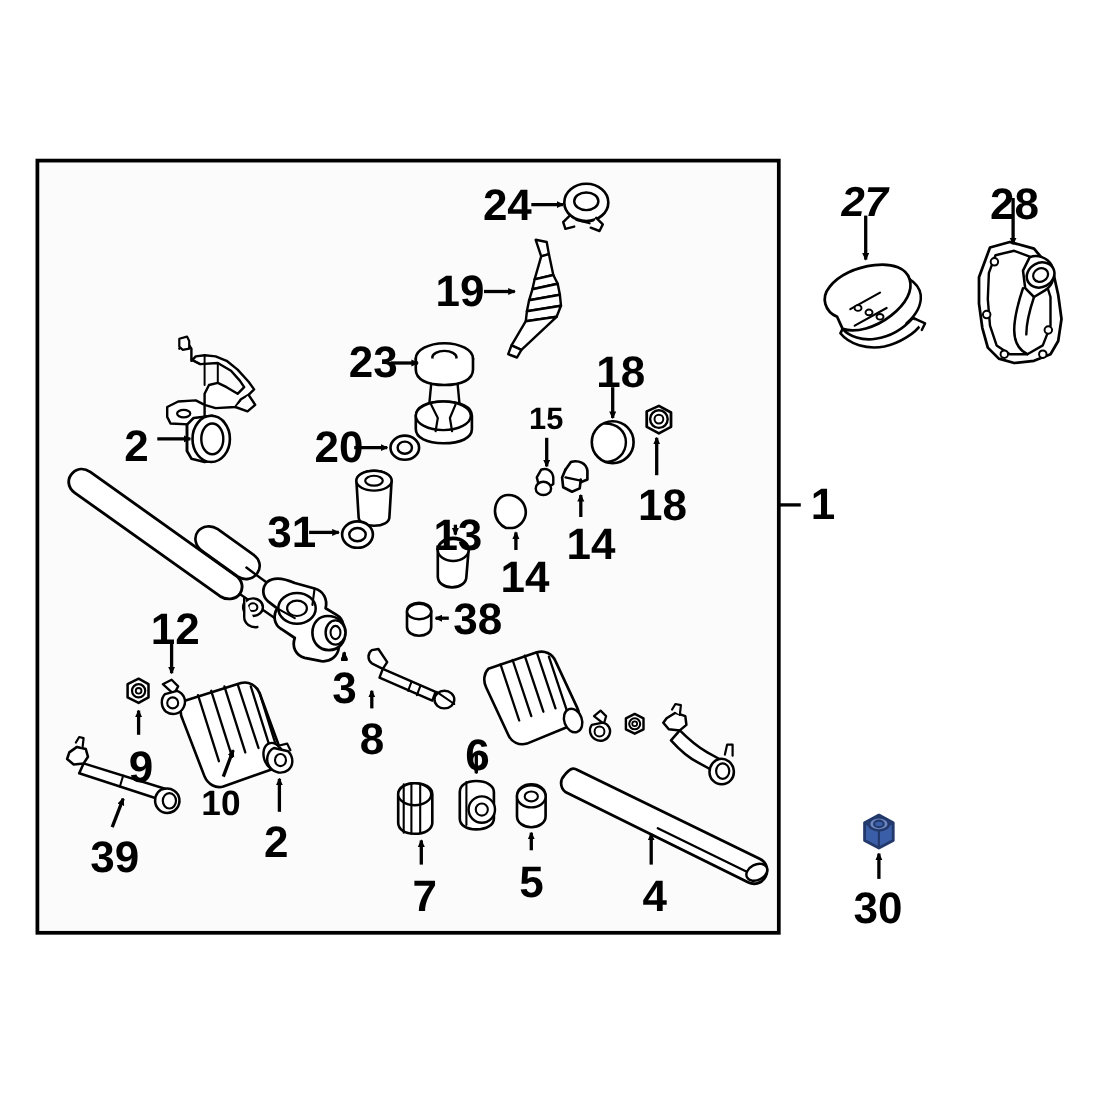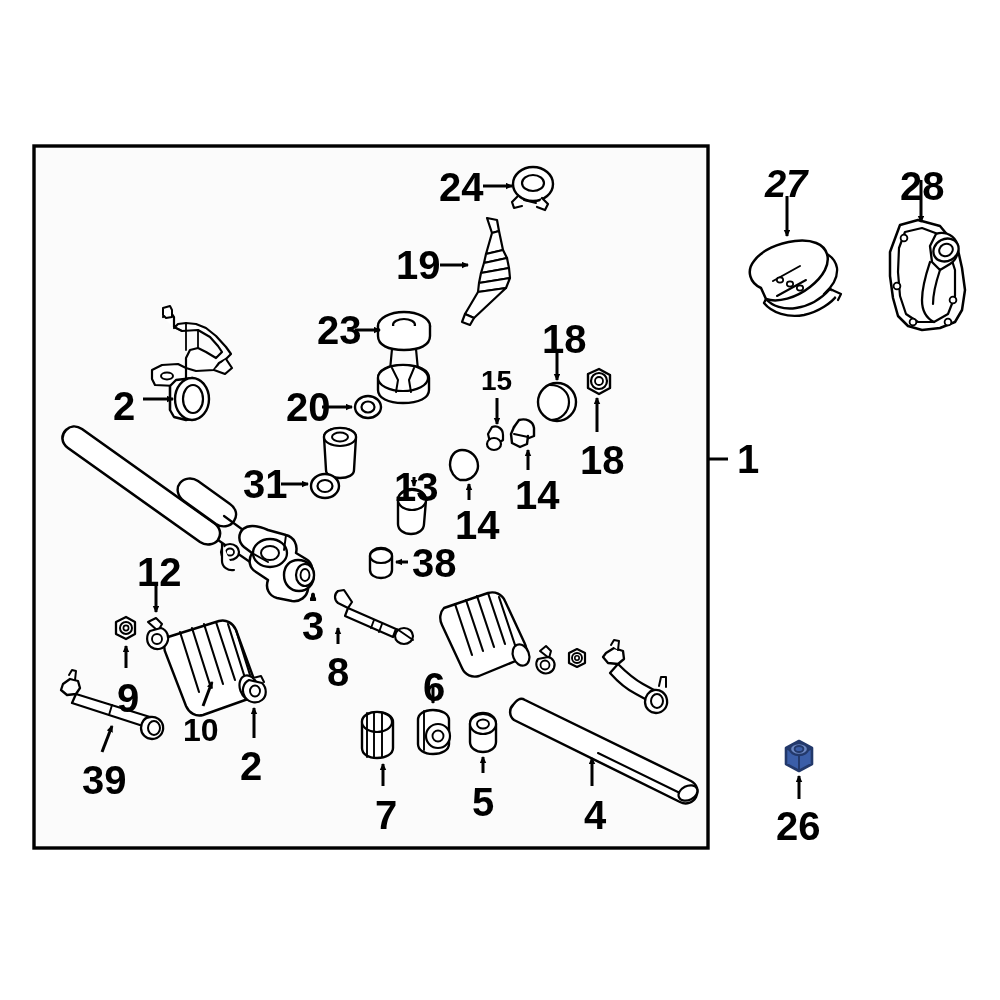--- a/index.html
+++ b/index.html
@@ -405,17 +405,17 @@
 <div class="callout" style="left:515px;top:475px;font-size:40px;">14</div>
 <div class="callout" style="left:542px;top:319px;font-size:40px;">18</div>
 <div class="callout" style="left:580px;top:440px;font-size:40px;">18</div>
 <div class="callout" style="left:396px;top:245px;font-size:40px;">19</div>
 <div class="callout" style="left:286px;top:387px;font-size:40px;">20</div>
 <div class="callout" style="left:243px;top:464px;font-size:40px;">31</div>
 <div class="callout" style="left:412px;top:543px;font-size:40px;">38</div>
 <div class="callout" style="left:317px;top:310px;font-size:40px;">23</div>
 <div class="callout" style="left:439px;top:167px;font-size:40px;">24</div>
 <div class="callout" style="left:82px;top:760px;font-size:40px;">39</div>
-<div class="callout" style="left:776px;top:806px;font-size:40px;">26</div>
+<div class="callout" style="left:776px;top:806px;font-size:40px;">30</div>
 <div class="callout" style="left:765px;top:165px;font-size:38px;font-style:italic;">27</div>
 <div class="callout" style="left:900px;top:150px;font-size:40px;margin-top:16px;">28</div>
 
 </div>
 
 </body></html>

